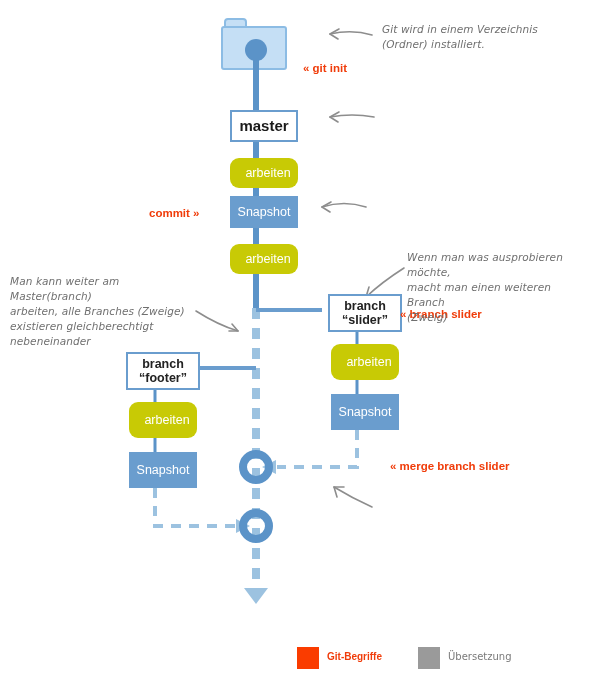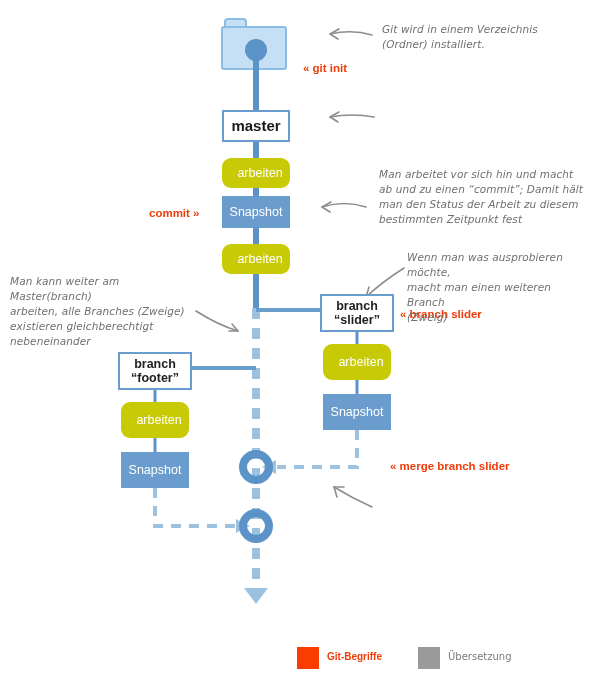--- a/index.html
+++ b/index.html
@@ -28,20 +28,21 @@
     pointer-events: none;
   }
   .node {
     position: absolute;
     box-sizing: border-box;
     display: flex;
     align-items: center;
     justify-content: center;
     text-align: right;
     line-height: 1.12;
+    margin-left: 8px;
   }
   
   .node-work {
     background: #c8ca05;
     color: #ffffff;
     border-radius: 9px;
     font-size: 12.5px;
     font-weight: 400;
     padding-left: 8px;
   }
@@ -216,24 +217,20 @@
   <div class="git-term" style="left:149px; top:207px;">commit »</div>
 
   <div class="git-term" style="left:400px; top:308px;">« branch slider</div>
 
   <div class="git-term" style="left:390px; top:460px;">« merge branch slider</div>
 
   <div class="annotation" style="left:382px; top:22px; width:200px;">Git wird in einem Verzeichnis
 (Ordner) installiert.</div>
 
 
-  <div class="annotation" style="left:379px; top:167px; width:208px;">Man arbeitet vor sich hin und macht
-ab und zu einen “commit”; Damit hält
-man den Status der Arbeit zu diesem
-bestimmten Zeitpunkt fest</div>
 
   <div class="annotation" style="left:407px; top:250px; width:180px;">Wenn man was ausprobieren möchte,
 macht man einen weiteren Branch
 (Zweig)</div>
 
   <div class="annotation" style="left:10px; top:274px; width:190px;">Man kann weiter am Master(branch)
 arbeiten, alle Branches (Zweige)
 existieren gleichberechtigt
 nebeneinander</div>
 

